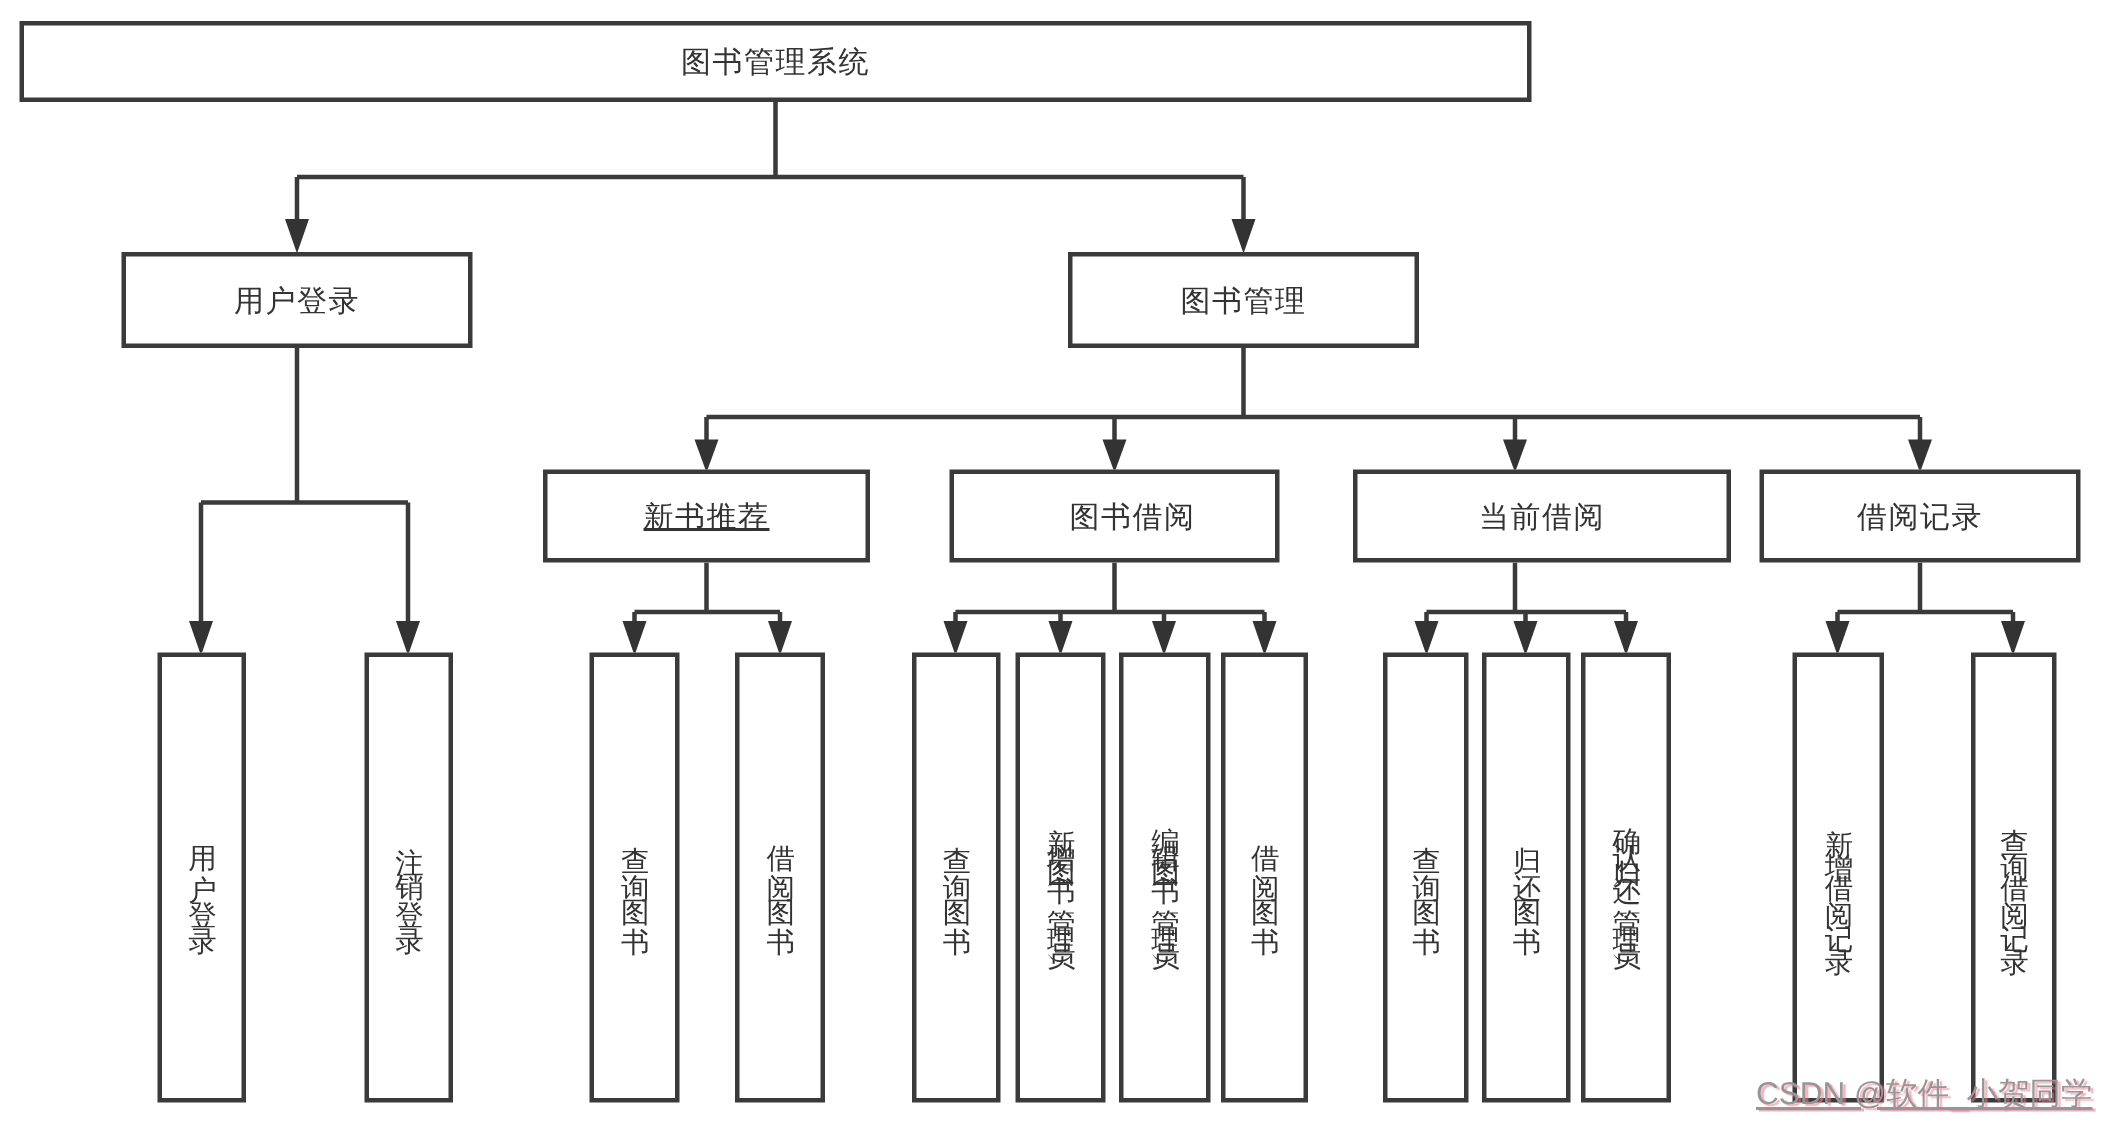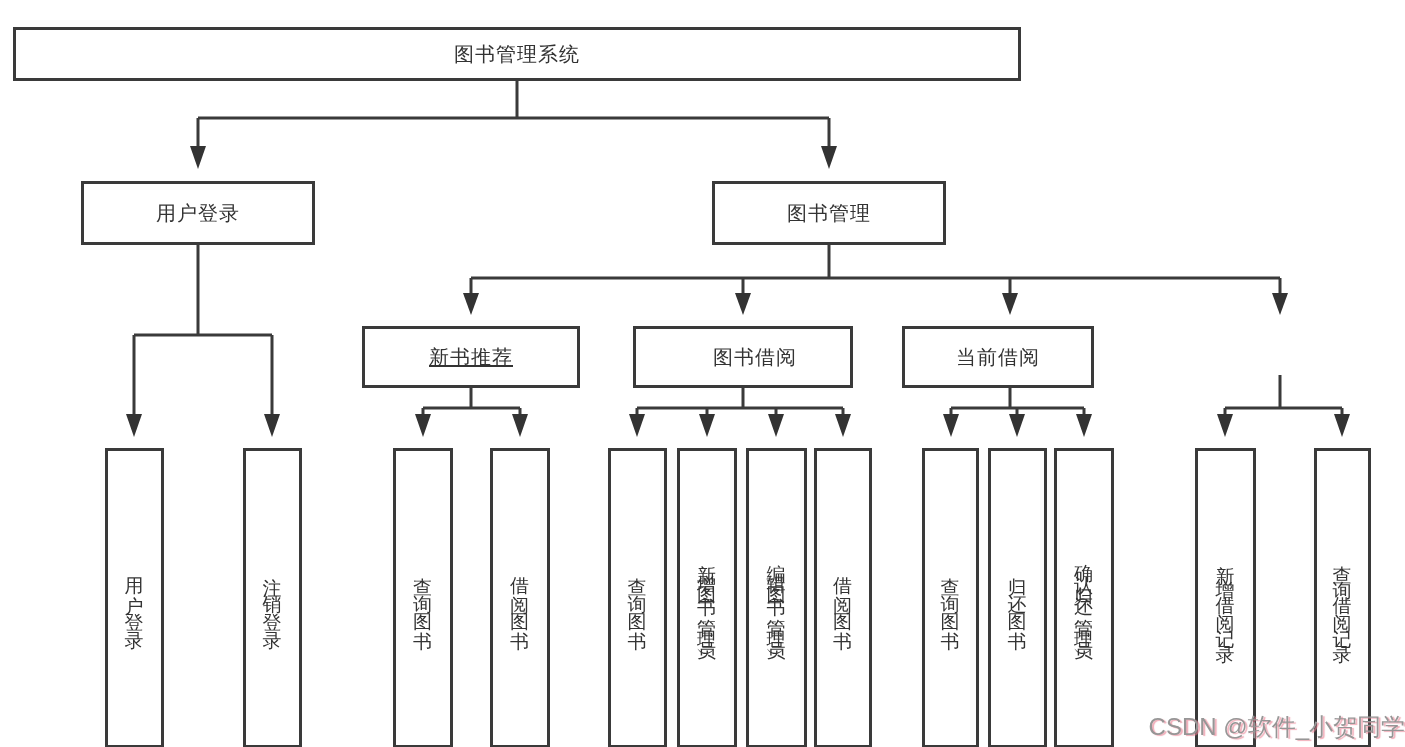--- a/index.html
+++ b/index.html
@@ -18,45 +18,45 @@
   .edges path{stroke:#3a3a3a;stroke-width:3;fill:none;}
   .edges polygon{fill:#333333;stroke:none;}
   .node{
     position:absolute;
     box-sizing:border-box;
     border:3px solid #3a3a3a;
     background:#ffffff;
     display:flex;
     align-items:center;
     justify-content:center;
-    margin-top:13px;
   }
   .node.h{
     font-size:20px;
     letter-spacing:1px;
     white-space:nowrap;
   }
   .node.v span{
     writing-mode:vertical-rl;
     text-orientation:mixed;
     font-size:19px;
     line-height:1;
     display:block;
   }
   .node.v span.ls4{letter-spacing:18px;}
   .node.v span.ls6{letter-spacing:16px;}
   .node.v span.ls9{letter-spacing:11px;}
   .watermark{
     position:absolute;
-    right:0;bottom:4px;
-    font-size:24px;
+    right:10px;bottom:4px;
+    font-size:21px;
     color:#969696;
     text-shadow:2px 1px 1px rgba(233,128,146,0.65);
     white-space:nowrap;
     z-index:5;
+    text-decoration:underline;
   }
 </style>
 </head>
 <body>
 
 <div class="canvas">
 
   <svg class="edges" viewBox="0 0 1405 747" xmlns="http://www.w3.org/2000/svg">
 
     <path d="M517 68 V118 M198 118 H829 M198 118 V150 M829 118 V150"></path>
@@ -93,21 +93,22 @@
     <polygon points="1334,414 1350,414 1342,437"></polygon>
   </svg>
 
   <div class="node h" style="left:13px;top:14px;width:1008px;height:54px;">图书管理系统</div>
 
   <div class="node h" style="left:81px;top:168px;width:234px;height:64px;">用户登录</div>
   <div class="node h" style="left:712px;top:168px;width:234px;height:64px;">图书管理</div>
 
   <div class="node h" style="left:362px;top:313px;width:218px;height:62px;text-decoration:underline;">新书推荐</div>
   <div class="node h" style="left:633px;top:313px;width:220px;height:62px;padding-left:24px;">图书借阅</div>
-  <div class="node h" style="left:902px;top:313px;width:192px;height:62px;">当前借阅</div>
+  <div class="node h" style="left:902px;top:313px;width:252px;height:62px;">当前借阅</div>
+  <div class="node h" style="left:1173px;top:313px;width:214px;height:62px;">借阅记录</div>
 
   <div class="node v" style="left:105px;top:435px;width:59px;height:300px;">
     <span class="ls4">用户登录</span>
   </div>
   <div class="node v" style="left:243px;top:435px;width:59px;height:300px;">
     <span class="ls4">注销登录</span>
   </div>
 
   <div class="node v" style="left:393px;top:435px;width:60px;height:300px;">
     <span class="ls4">查询图书</span>

